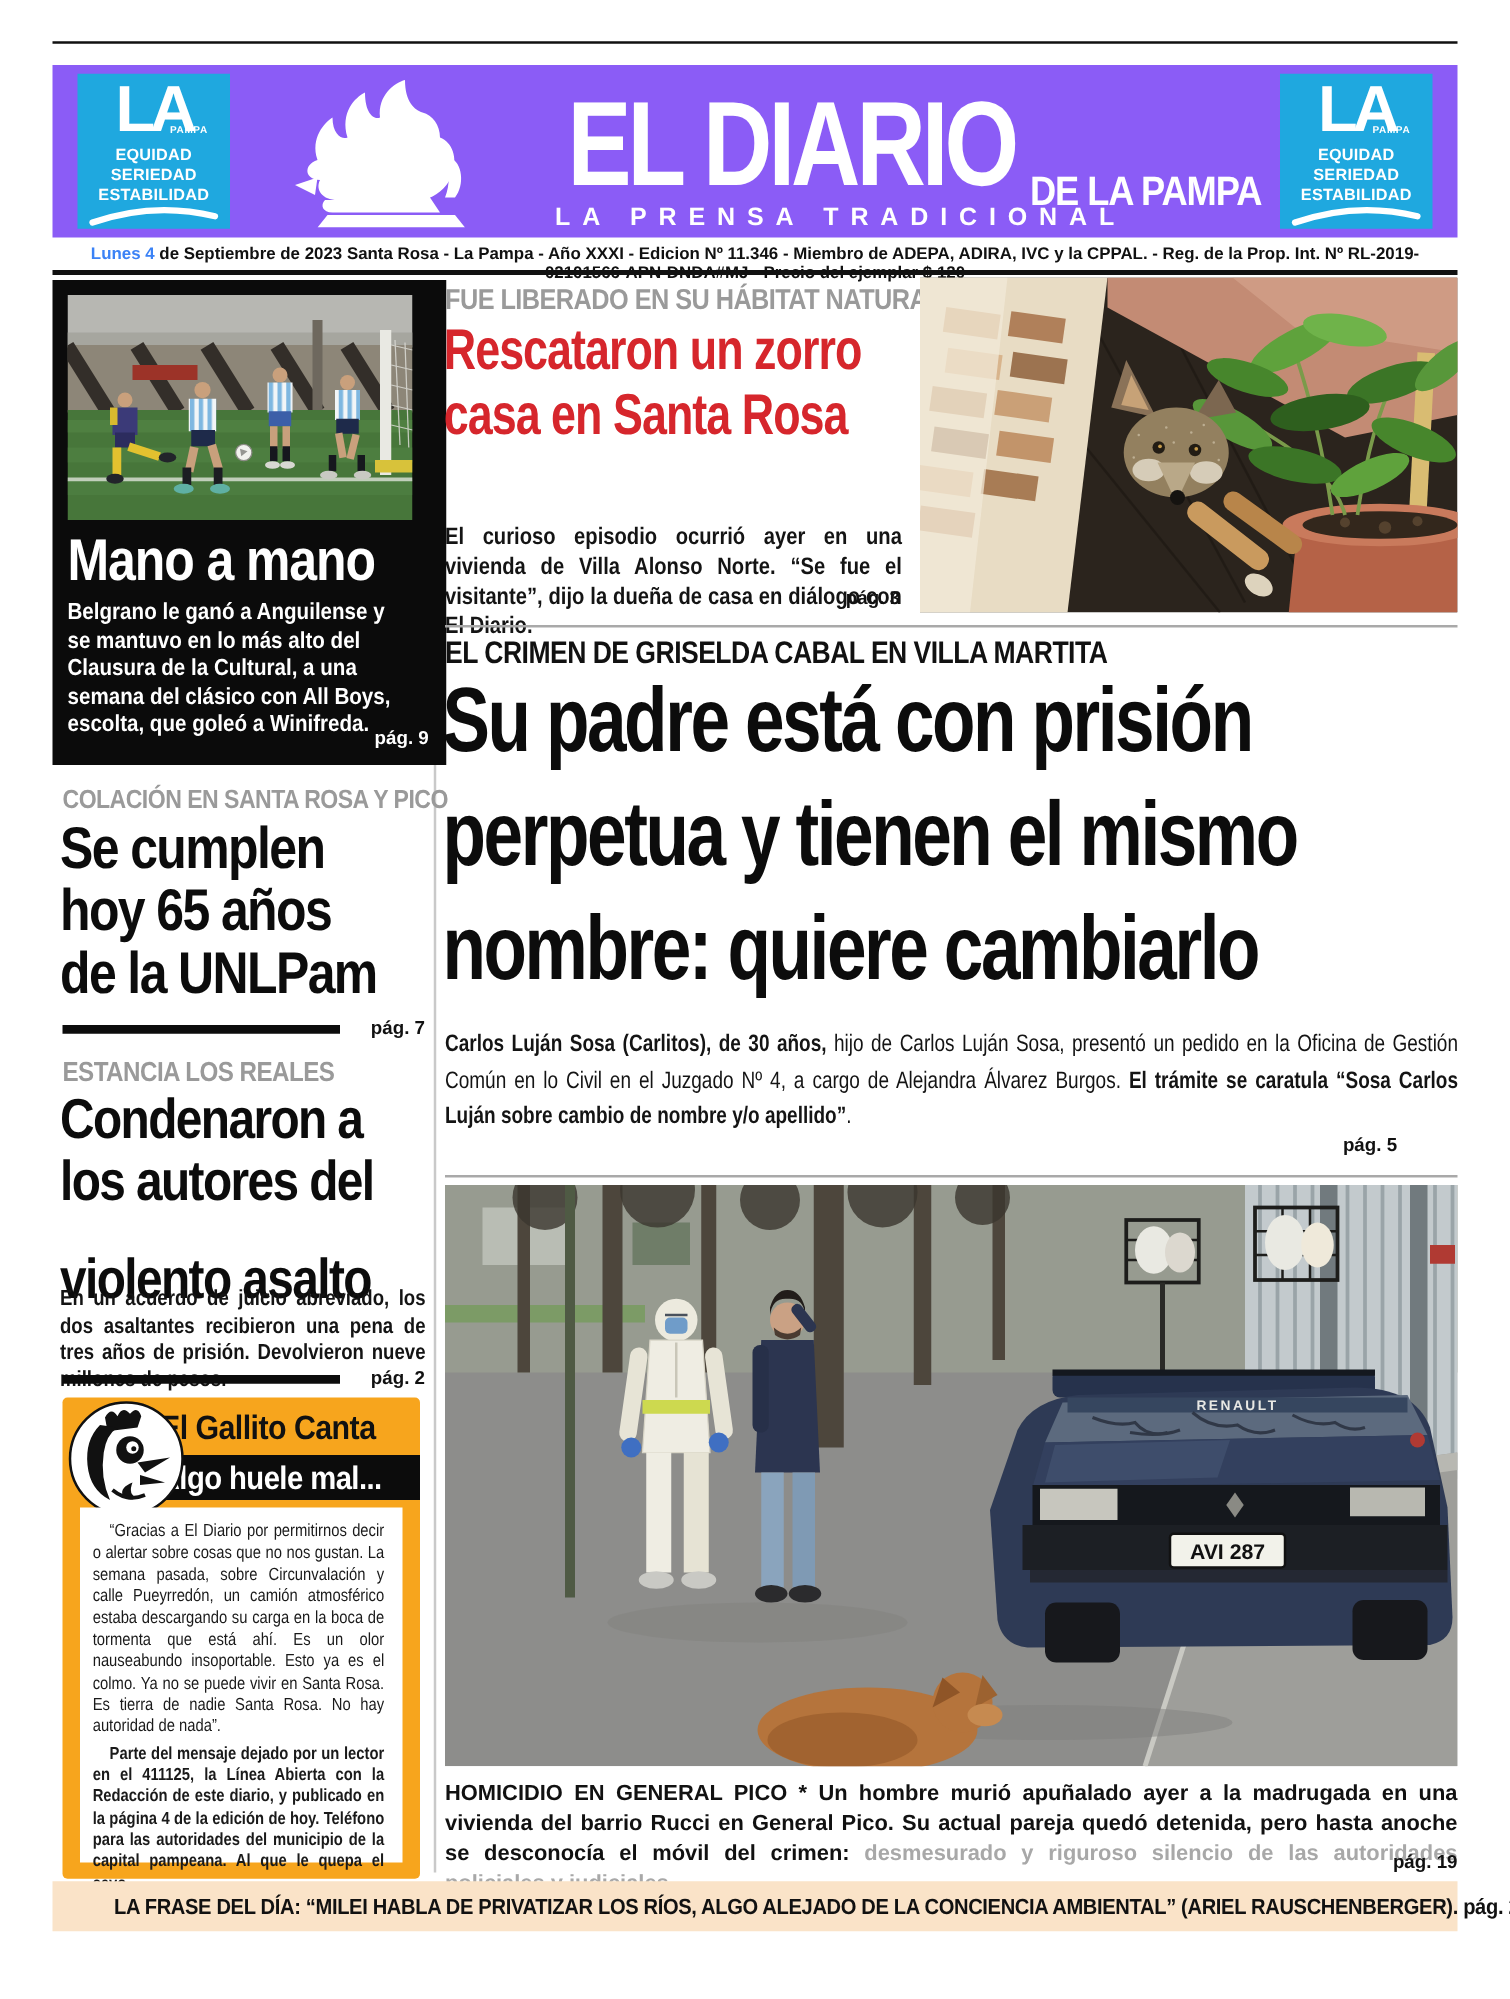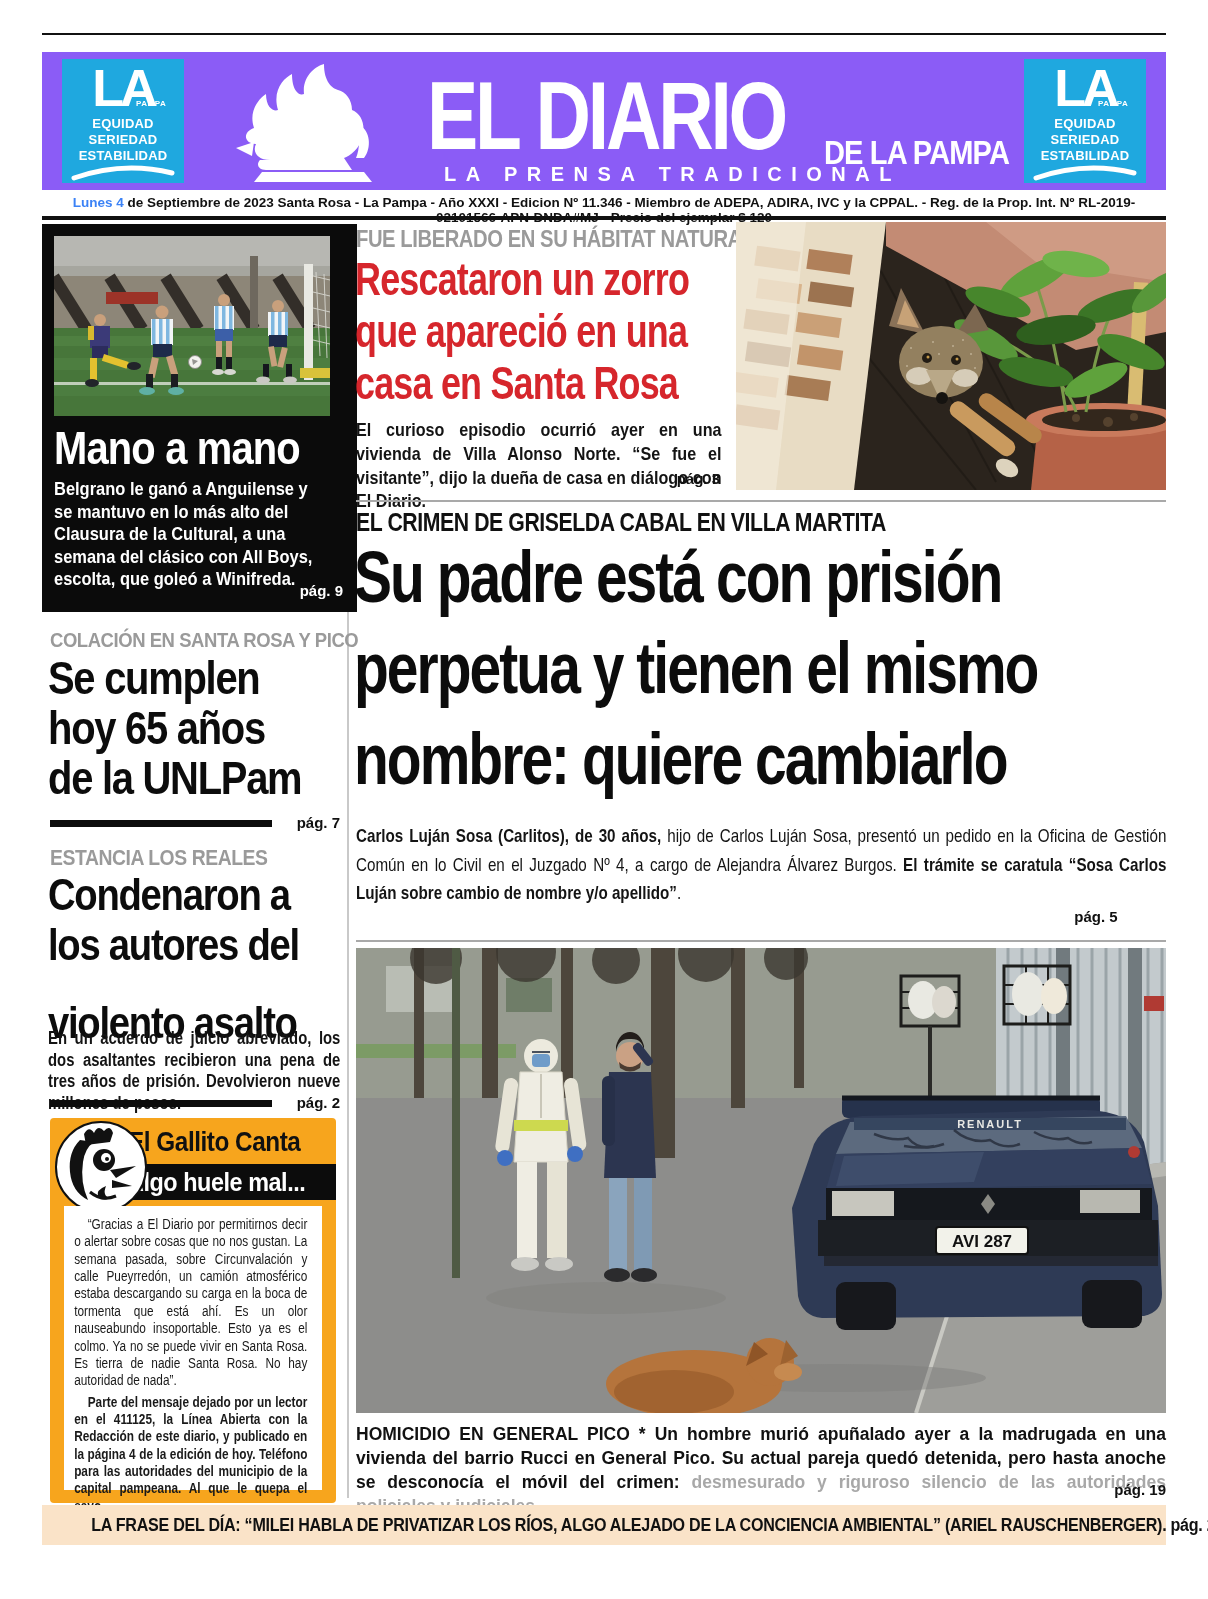--- a/index.html
+++ b/index.html
@@ -75,21 +75,21 @@
     </svg>
   </div>
 
   <svg class="abs" style="left:190px;top:12px;" width="165" height="118" viewBox="0 0 165 118">
     <path fill="#fff" d="M38,96 C26,96 20,88 24,80 C12,80 10,68 22,64 C16,46 28,34 34,30 C34,44 42,48 46,46 C40,26 52,14 60,10 C60,28 68,32 72,30 C70,12 84,2 92,0 C92,18 100,24 106,26 C114,28 120,36 120,46 C130,50 134,62 130,74 C128,84 118,92 112,94 L120,106 L34,106 C26,106 24,100 28,96 Z"></path>
     <path fill="#fff" d="M128,62 C138,66 140,84 132,94 L124,94 C128,84 128,72 124,64 Z"></path>
     <path fill="#fff" d="M30,108 L132,108 L140,118 L22,118 Z"></path>
     <path fill="#fff" d="M22,78 L4,84 L20,92 Z"></path>
   </svg>
 
-  <div class="abs" style="left:385px;top:16px;text-align:center;">
+  <div class="abs" style="left:412px;top:16px;text-align:center;">
     <span class="cond mast-title" style="transform:scaleX(0.8);">EL DIARIO</span>
   </div>
   <div class="abs" style="left:782px;top:82px;">
     <span class="cond mast-sub" style="transform:scaleX(0.88);">DE LA PAMPA</span>
   </div>
   <div class="abs" style="left:402px;top:111px;">
     <span class="cond mast-tag">LA PRENSA TRADICIONAL</span>
   </div>
 </div>
 
@@ -247,21 +247,20 @@
       <p class="gallito-text justify" style="margin:4px 0 0 0;text-indent:16px;font-weight:bold;">Parte del mensaje dejado por un lector en el 411125, la Línea Abierta con la Redacción de este diario, y publicado en la página 4 de la edición de hoy. Teléfono para las autoridades del municipio de la capital pampeana. Al que le quepa el sayo...</p>
     </div>
   </div>
 </div>
 
 <div class="abs kicker" style="left:356px;top:226px;font-size:23px;">
   <span class="cond" style="transform:scaleX(0.88);">FUE LIBERADO EN SU HÁBITAT NATURAL</span>
 </div>
 <div class="abs" style="left:355px;top:256px;">
   <div class="hl-line" style="height:52px;"><span class="cond headline-red" style="transform:scaleX(0.78);font-size:46px;">Rescataron un zorro</span></div>
-  <div class="hl-line" style="height:52px;"><span class="cond headline-red" style="transform:scaleX(0.78);font-size:46px;">que apareció en una</span></div>
   <div class="hl-line" style="height:52px;"><span class="cond headline-red" style="transform:scaleX(0.78);font-size:46px;">casa en Santa Rosa</span></div>
 </div>
 <div class="abs" style="left:356px;top:418px;width:430px;transform:scaleX(0.85);transform-origin:left top;">
   <div class="bodybold justify" style="font-size:19px;line-height:1.25;">El curioso episodio ocurrió ayer en una vivienda de Villa Alonso Norte. “Se fue el visitante”, dijo la dueña de casa en diálogo con El Diario.</div>
 </div>
 <div class="abs pagelabel" style="left:356px;top:470px;width:364px;text-align:right;">pág. 3</div>
 
 <svg class="abs" style="left:736px;top:222px;" width="430" height="268" viewBox="0 0 430 268">
   <rect width="430" height="268" fill="#2b241d"></rect>
   <g stroke="#1c1712" stroke-width="2" opacity="0.6">

